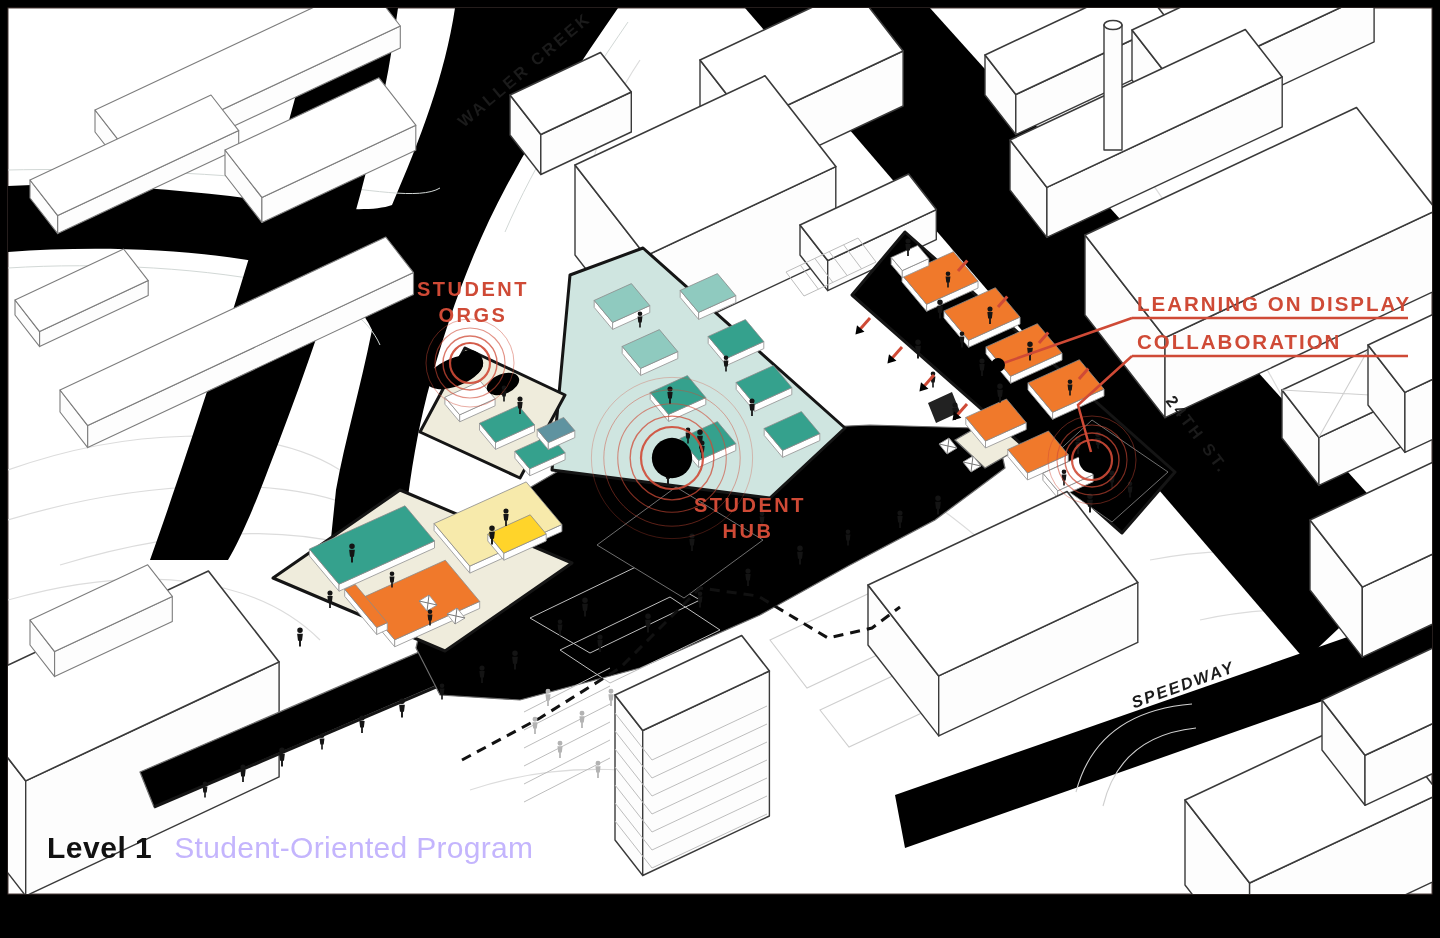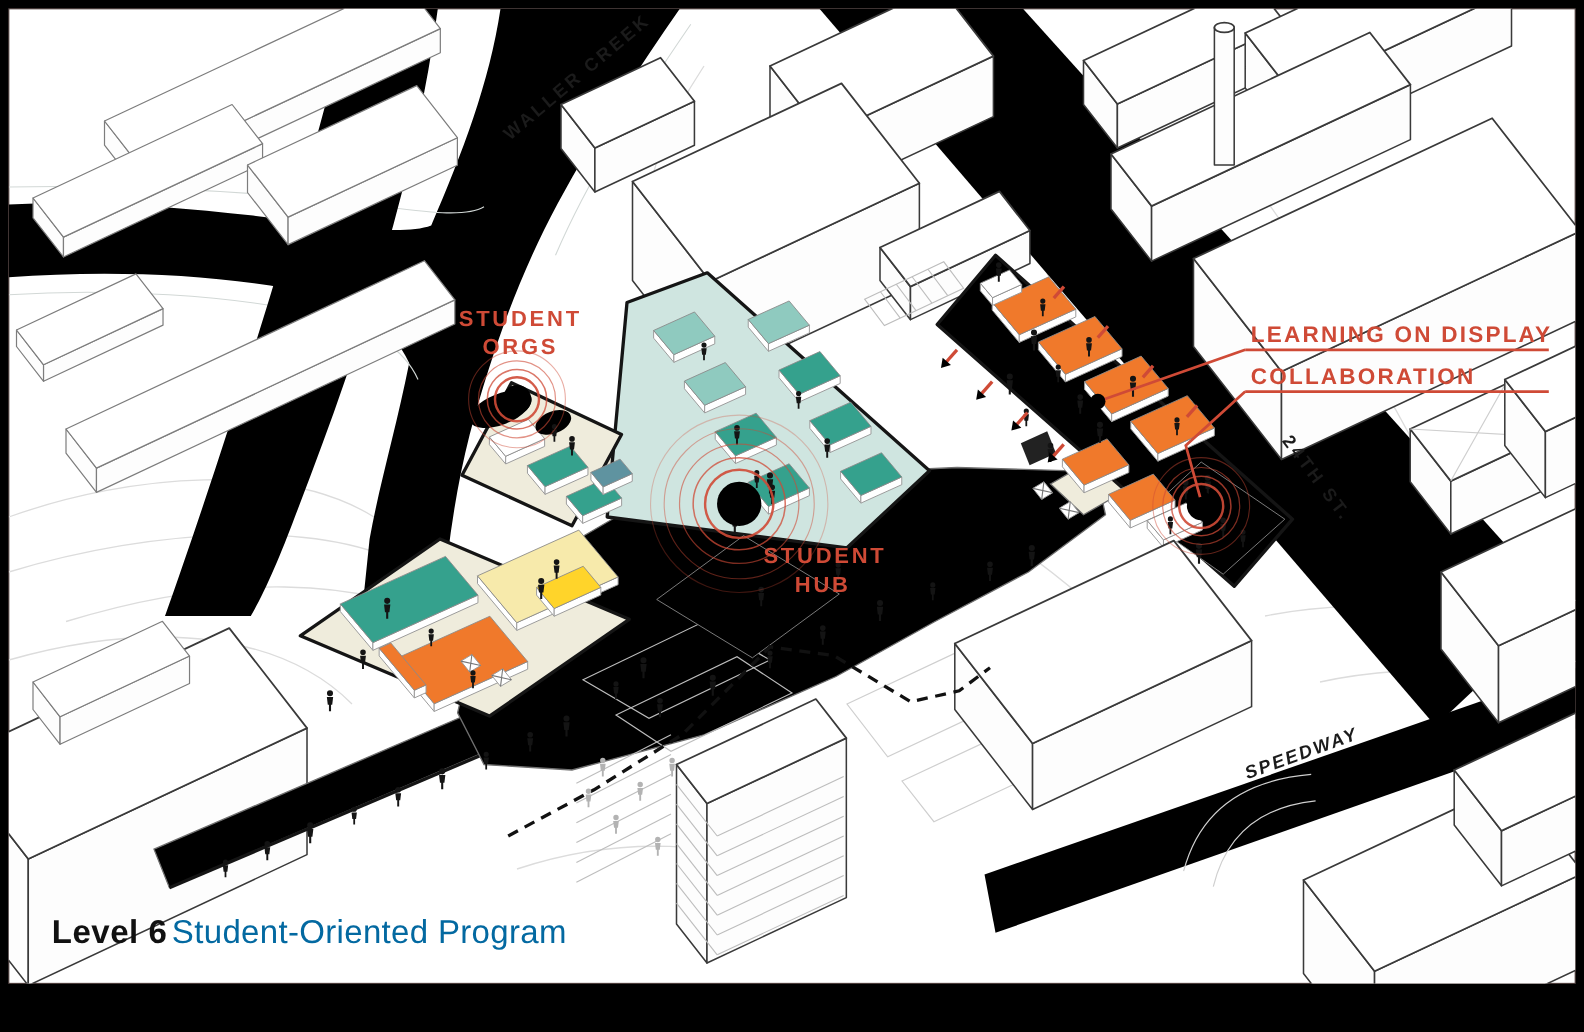--- a/index.html
+++ b/index.html
@@ -24,21 +24,21 @@
   .f-teal{fill:var(--room-teal)} .f-tealite{fill:var(--room-teal-light)}
   .f-steel{fill:var(--room-steel-blue)} .f-orange{fill:var(--room-orange)}
   .f-yellow{fill:var(--room-yellow)} .f-yellowpale{fill:var(--room-yellow-pale)} .f-white{fill:#ffffff} .f-cream{fill:var(--terrace-cream)}
   .person{fill:var(--figure-black)} .person-g{fill:var(--figure-gray)}
   .redln{stroke:var(--annotation-red);fill:none}
   .ghost{stroke:#cfcfcf;fill:none;stroke-width:1.1}
   .stepln{stroke:#bdbdbd;stroke-width:1;fill:none}
   
   .caption{position:absolute;left:47px;top:831px;font-size:30px;line-height:34px;color:#111}
   .caption .lvl{font-weight:800;letter-spacing:.5px}
-  .caption .prog{font-weight:400;color:#0369a1;margin-left:4px;letter-spacing:.3px}
+  .caption .prog{font-weight:400;color:#c4b5fd;margin-left:22px;letter-spacing:.3px}
 </style>
 </head>
 <body>
 
 <svg id="scene" width="1440" height="938" viewBox="0 0 1440 938">
   <defs>
     <clipPath id="clipInner">
         <rect x="8" y="8" width="1424" height="886"></rect>
       </clipPath>
     <path id="person-proto" d="M-2.7,-6 L2.7,-6 L1.9,0.6 L0.9,0.6 L0.9,6.2 L-0.9,6.2 L-0.9,0.6 L-1.9,0.6 Z M0,-9.2 m-2.6,0 a2.6,2.6 0 1,0 5.2,0 a2.6,2.6 0 1,0 -5.2,0"></path>
@@ -535,14 +535,14 @@
       <text class="lbl-red" text-anchor="middle" x="750" y="512">STUDENT</text>
       <text class="lbl-red" text-anchor="middle" x="748" y="538">HUB</text>
 
       <text class="lbl-red-lead" x="1137" y="311">LEARNING ON DISPLAY</text>
       <text class="lbl-red-lead" x="1137" y="349">COLLABORATION</text>
     </g>
   </g>
 </svg>
 
 <div class="caption">
-  <span class="lvl">Level 6</span><span class="prog">Student-Oriented Program</span>
+  <span class="lvl">Level 1</span><span class="prog">Student-Oriented Program</span>
 </div>
 
 </body></html>

